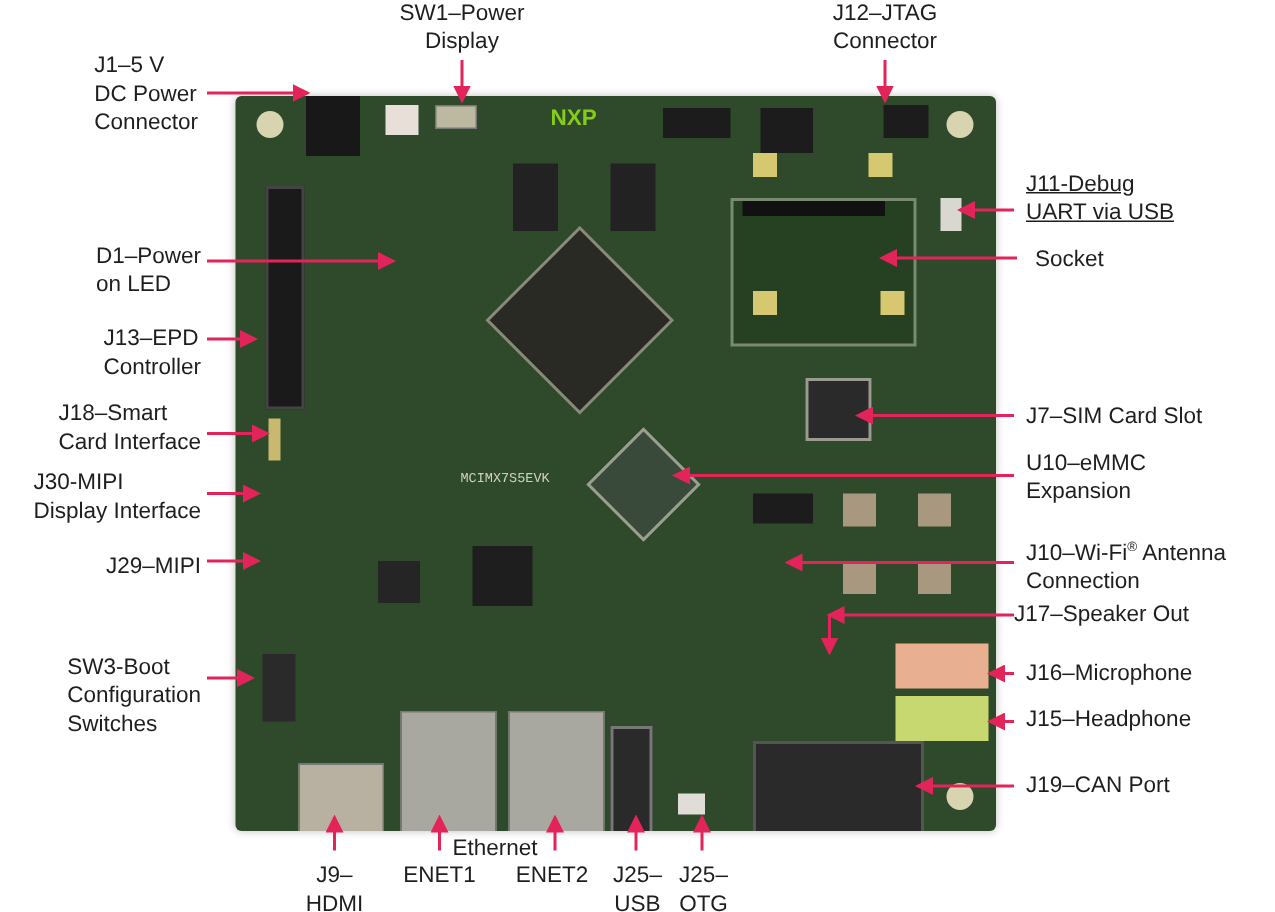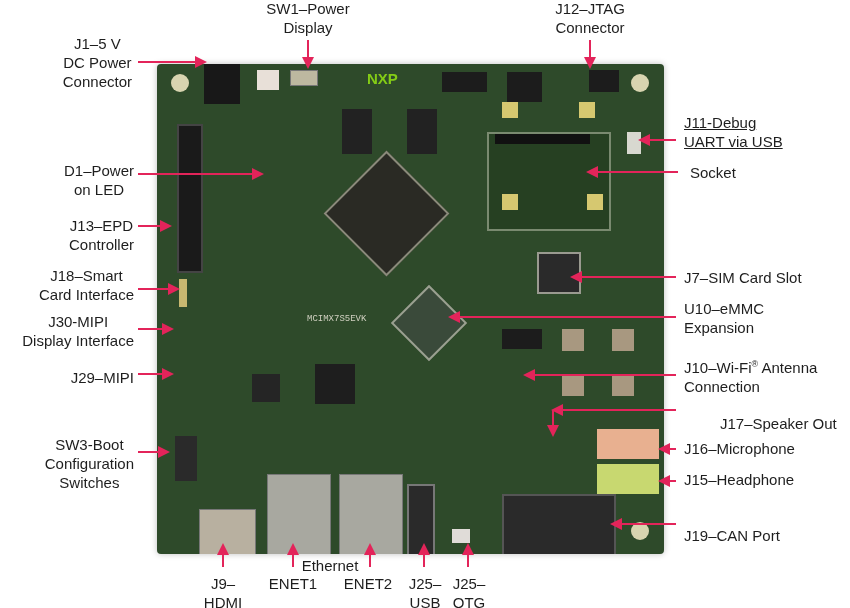--- a/index.html
+++ b/index.html
@@ -1,19 +1,19 @@
 <!DOCTYPE html>
 <html><head>
 <meta charset="utf-8">
 <style>
   html, body { margin:0; padding:0; background:#ffffff; }
   body { width:850px; height:608px; position:relative; overflow:hidden;
          font-family:"Liberation Sans", sans-serif; color:#1e1e1e; }
   .lbl { position:absolute; font-size:15px; line-height:19px; white-space:nowrap; }
-  .lbl.r { text-align:center; }
+  .lbl.r { text-align:left; }
   .lbl.c { text-align:center; }
   .lbl.l { text-align:left; }
   .lbl span { display:block; }
   #board { position:absolute; left:157px; top:64px; width:507px; height:490px;
            background:#2e4a2a; border-radius:4px;
            box-shadow: 0 0 6px rgba(0,0,0,0.25); overflow:hidden; }
   .part { position:absolute; }
   svg.arrows { position:absolute; left:0; top:0; width:850px; height:608px; pointer-events:none; }
   sup { font-size:9px; }
 </style>
@@ -172,30 +172,30 @@
   <span>J7–SIM Card Slot</span>
 </div>
 <div class="lbl l" style="left:684px;top:299px;">
   <span>U10–eMMC</span>
   <span>Expansion</span>
 </div>
 <div class="lbl l" style="left:684px;top:355px;">
   <span><span style="display:inline">J10–Wi-Fi</span><sup>®</sup><span style="display:inline"> Antenna</span></span>
   <span>Connection</span>
 </div>
-<div class="lbl l" style="left:720px;top:400px;margin-top:14px;">
+<div class="lbl l" style="left:676px;top:400px;">
   <span>J17–Speaker Out</span>
 </div>
 <div class="lbl l" style="left:684px;top:439px;">
   <span>J16–Microphone</span>
 </div>
 <div class="lbl l" style="left:684px;top:470px;">
   <span>J15–Headphone</span>
 </div>
-<div class="lbl l" style="left:684px;top:526px;">
+<div class="lbl l" style="left:684px;top:514px;">
   <span>J19–CAN Port</span>
 </div>
 <div class="lbl c" style="left:193px;top:574px;width:60px;">
   <span>J9–</span>
   <span>HDMI</span>
 </div>
 <div class="lbl c" style="left:290px;top:556px;width:80px;">Ethernet</div>
 <div class="lbl c" style="left:263px;top:574px;width:60px;">ENET1</div>
 <div class="lbl c" style="left:338px;top:574px;width:60px;">ENET2</div>
 <div class="lbl c" style="left:400px;top:574px;width:50px;">

